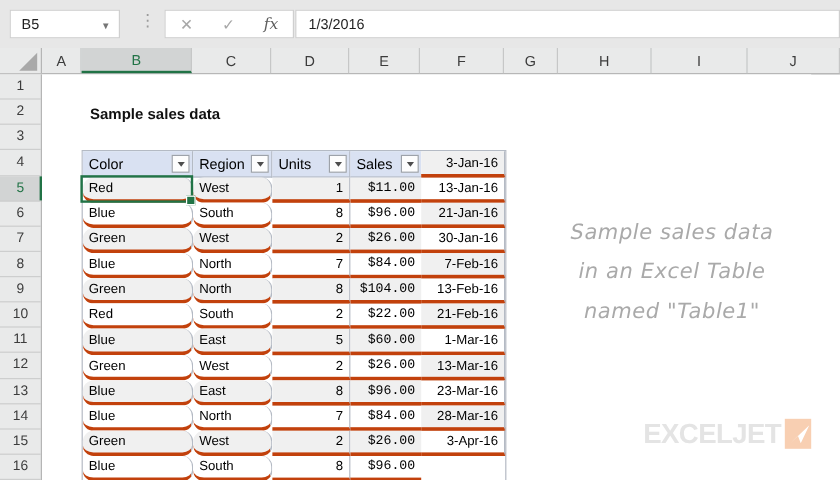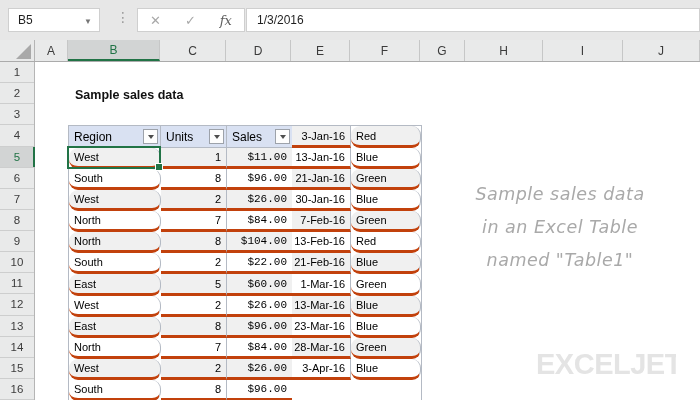--- a/index.html
+++ b/index.html
@@ -50,21 +50,21 @@
   .filter-btn{width:15px;height:15px;background:#fdfdfd;border:1px solid #9da2aa;box-sizing:border-box;
     display:flex;align-items:center;justify-content:center;flex:0 0 auto;}
   .filter-btn .tri{width:0;height:0;border-left:3.5px solid transparent;border-right:3.5px solid transparent;border-top:4.5px solid #4d4d4d;}
   
   .selection{position:absolute;left:32px;top:84px;width:94px;height:23px;border:2px solid #217346;box-sizing:border-box;pointer-events:none;}
   .fill-handle{position:absolute;right:-4px;bottom:-4px;width:6px;height:6px;background:#217346;border:1px solid #fff;pointer-events:auto;}
   
   .annotation{position:absolute;left:400px;top:116px;width:250px;text-align:center;
     font-family:"DejaVu Sans",sans-serif;font-style:italic;font-size:17.5px;line-height:33px;color:#a9a9a9;letter-spacing:0.5px;}
   .logo{position:absolute;left:501px;top:286px;display:flex;align-items:center;}
-  .logo-text{font-size:29px;font-weight:700;color:#e4e4e4;letter-spacing:-0.5px;font-family:"Liberation Sans",sans-serif;}
+  .logo-text{font-size:23px;font-weight:700;color:#e4e4e4;letter-spacing:-0.5px;font-family:"Liberation Sans",sans-serif;}
   .logo-mark{width:25px;height:25px;background:#f8cfb2;margin-left:3px;display:flex;align-items:center;justify-content:center;}
 </style>
 </head>
 <body>
 
 <div class="screen">
 
   <div class="chrome">
     <div class="name-box">
       <span>B5</span>
@@ -114,20 +114,26 @@
       <div class="row-h">14</div>
       <div class="row-h">15</div>
       <div class="row-h">16</div>
     </div>
 
   <div class="sheet">
     <div class="sheet-title">Sample sales data</div>
 
     <div class="xl-table" style="grid-template-columns: 92px 66px 65px 59px 70px; grid-template-rows: 22px repeat(12, 21.09px);">
 
+        <div class="t-head">
+          <span>Color</span>
+          <span class="filter-btn">
+            <span class="tri"></span>
+          </span>
+        </div>
         <div class="t-head">
           <span>Region</span>
           <span class="filter-btn">
             <span class="tri"></span>
           </span>
         </div>
         <div class="t-head">
           <span>Units</span>
           <span class="filter-btn">
             <span class="tri"></span>

